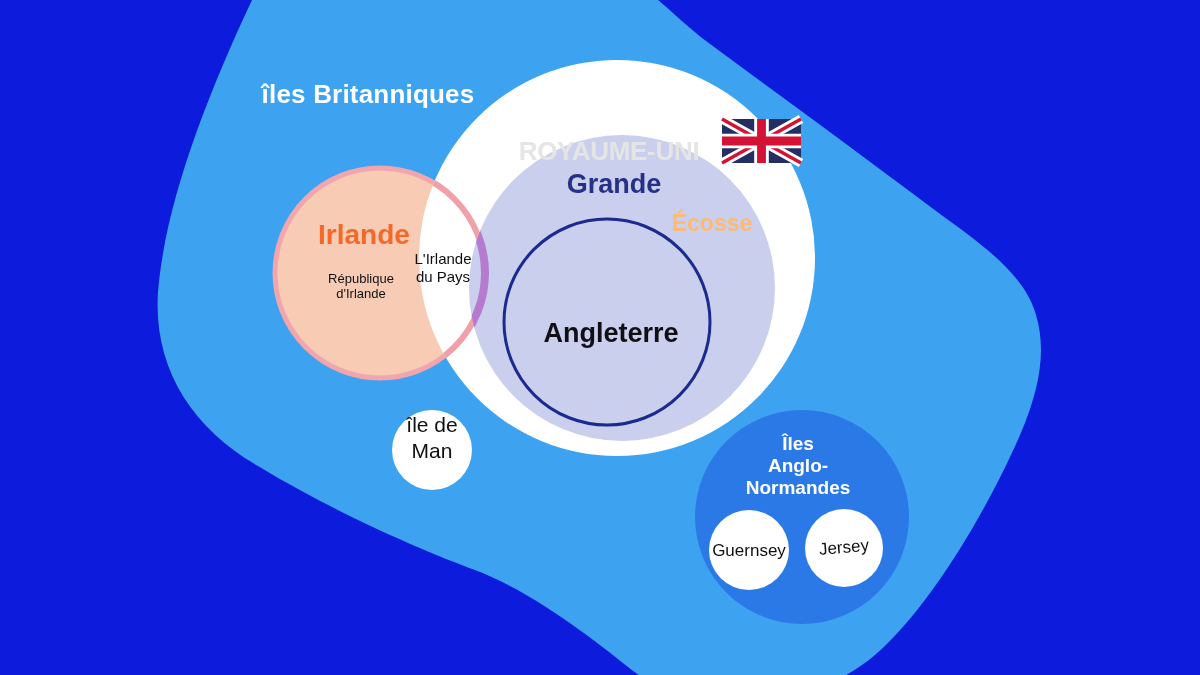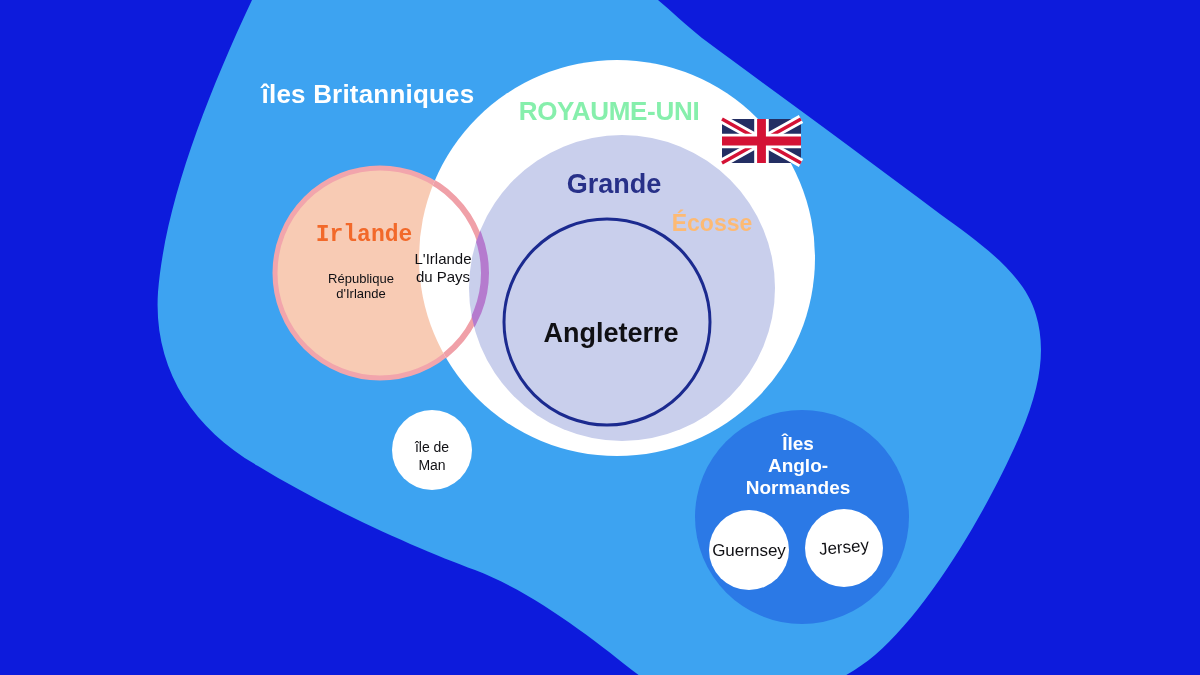--- a/index.html
+++ b/index.html
@@ -11,36 +11,36 @@
   #stage{position:absolute;left:0;top:0;width:1200px;height:587px;}
   svg{position:absolute;left:0;top:0;}
   .lbl{
     position:absolute;transform:translate(-50%,-50%);
     text-align:center;white-space:nowrap;line-height:1.08;
   }
   .lbl span{display:block;}
   .w700{font-weight:700;}
   .w400{font-weight:400;}
   .c-white{color:#ffffff;}
-  .c-red{color:#86efac;}
+  .c-red{color:#e5e5e5;margin-top:40px;}
   .c-navy{color:#273088;}
   .c-peri{color:#fdba74;text-align:right;}
   .c-black{color:#101014;}
   .c-green{color:#13874b;}
   .c-orange{color:#f2692a;}
   #british-isles-label{left:368px;top:94px;font-size:26px;letter-spacing:.2px;}
   #uk-label{left:609px;top:111px;font-size:26px;letter-spacing:-.3px;}
   #gb-label{left:614px;top:185px;font-size:27px;}
   #scotland-label{left:712px;top:223px;font-size:23px;}
   #england-label{left:611px;top:314px;font-size:27px;margin-top:20px;}
   #wales-label{left:573px;top:370px;font-size:20px;line-height:1.12;}
-  #ireland-label{left:364px;top:235px;font-size:23px;font-family:Liberation Mono, monospace;}
+  #ireland-label{left:364px;top:235px;font-size:28px;}
   #republic-label{left:361px;top:286px;font-size:13px;line-height:1.18;}
   #ni-label{left:443px;top:268px;font-size:15px;line-height:1.22;}
-  #man-label{left:432px;top:456px;font-size:14px;line-height:1.25;}
+  #man-label{left:432px;top:438px;font-size:21px;line-height:1.25;}
   #channel-label{left:798px;top:466px;font-size:19px;line-height:1.15;}
   #guernsey-label{left:749px;top:551px;font-size:17px;}
   #jersey-label{left:844px;top:548px;font-size:17px;transform:translate(-50%,-50%) rotate(-5deg);}
 </style>
 </head>
 <body>
 
 <div id="stage">
 
   <svg width="1200" height="675" viewBox="0 0 1200 675">

